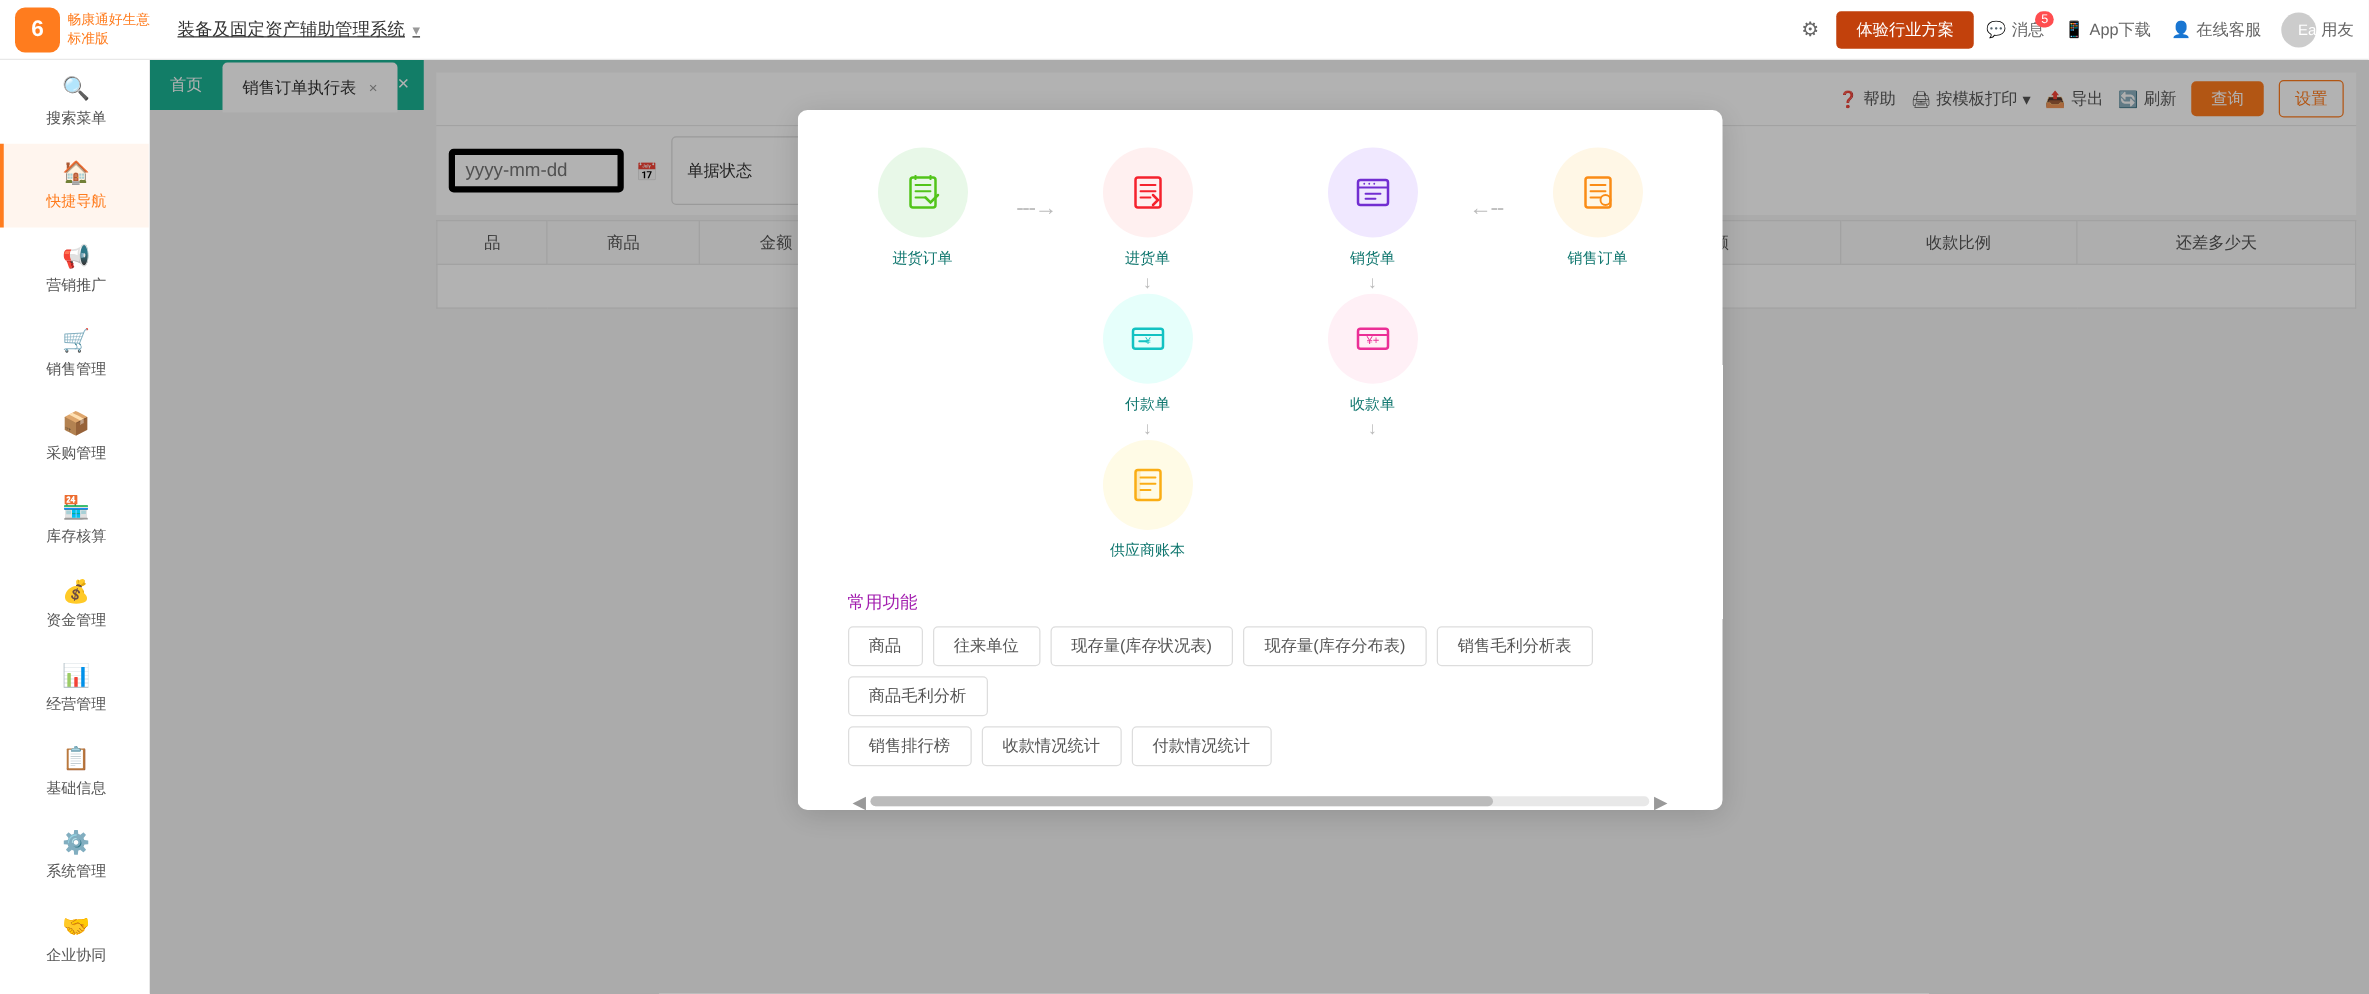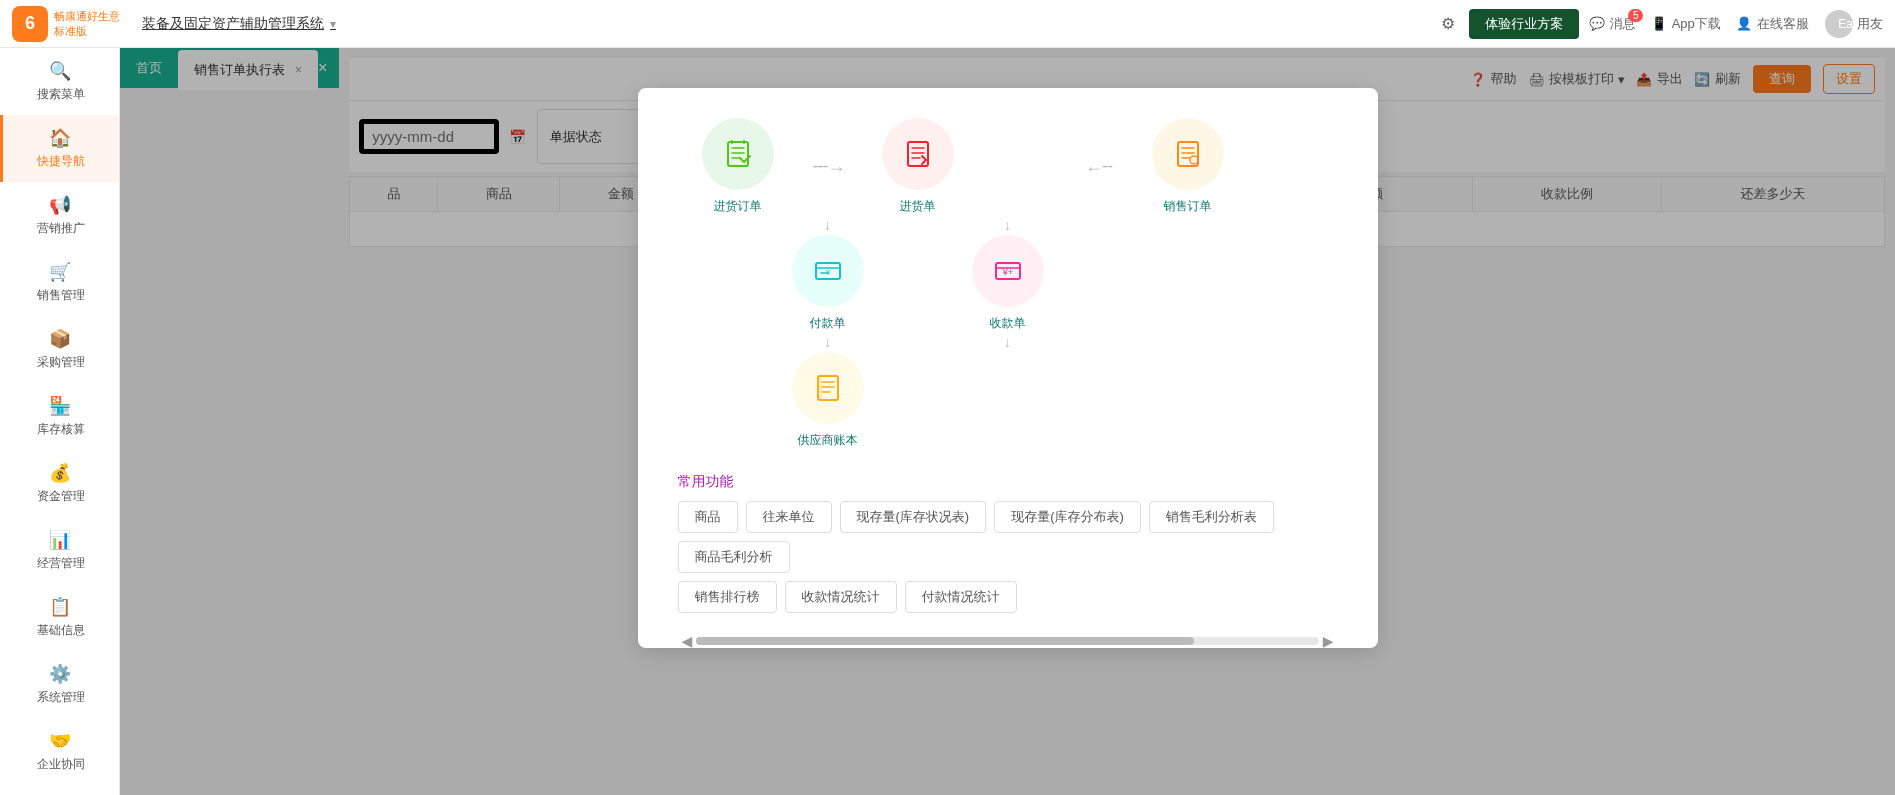--- a/index.html
+++ b/index.html
@@ -15,21 +15,21 @@
       padding: 0 12px; gap: 10px;
     }
     .logo-area { display: flex; align-items: center; gap: 6px; width: 120px; }
     .logo-icon { width: 36px; height: 36px; background: #ff7c1e; border-radius: 8px; display: flex; align-items: center; justify-content: center; color: #fff; font-size: 18px; font-weight: bold; }
     .logo-text { font-size: 11px; color: #ff7c1e; line-height: 1.3; }
     .system-title { display: flex; align-items: center; gap: 6px; flex: 1; color: #333; font-size: 14px; text-decoration: underline; }
     .system-title-text { font-weight: 500; }
     .title-dropdown { color: #999; font-size: 12px; cursor: pointer; }
     .gear-btn { color: #666; font-size: 16px; cursor: pointer; padding: 4px; }
     .trial-btn {
-      background: #14532d; color: #fff; border: none; border-radius: 4px;
+      background: #c2410c; color: #fff; border: none; border-radius: 4px;
       padding: 6px 16px; font-size: 13px; cursor: pointer;
     }
     .header-right { display: flex; align-items: center; gap: 16px; margin-left: auto; }
     .header-action { display: flex; align-items: center; gap: 4px; color: #666; font-size: 13px; cursor: pointer; position: relative; }
     .badge { background: #ff4d4f; color: #fff; border-radius: 10px; font-size: 10px; padding: 1px 5px; position: absolute; top: -6px; right: -8px; }
     .user-avatar { width: 28px; height: 28px; background: #ccc; border-radius: 50%; display: flex; align-items: center; justify-content: flex-end; color: #fff; font-size: 12px; }
 
     
     .content-area { display: flex; flex: 1; overflow: hidden; }
 
@@ -345,20 +345,31 @@
                       <rect x="6" y="4" width="20" height="24" rx="2" fill="none" stroke="#f5222d" stroke-width="2"></rect>
                       <path d="M10 10h12M10 15h12M10 20h8" stroke="#f5222d" stroke-width="1.5" stroke-linecap="round"></path>
                       <path d="M20 18l4 4-4 4" stroke="#f5222d" stroke-width="2" stroke-linecap="round"></path>
                     </svg>
                 </div>
                 <span class="flow-label">进货单</span>
               </div>
 
               <div style="color:transparent;">→</div>
 
+              <div class="flow-node">
+                <div class="flow-circle purple">
+                  <svg width="32" height="32" viewBox="0 0 32 32" fill="none">
+                      <rect x="4" y="6" width="24" height="20" rx="2" fill="none" stroke="#722ed1" stroke-width="2"></rect>
+                      <path d="M4 12h24" stroke="#722ed1" stroke-width="1.5"></path>
+                      <path d="M9 9h0.01M13 9h0.01M17 9h0.01" stroke="#722ed1" stroke-width="1.5" stroke-linecap="round"></path>
+                      <path d="M10 17h12M10 21h8" stroke="#722ed1" stroke-width="1.5" stroke-linecap="round"></path>
+                    </svg>
+                </div>
+                <span class="flow-label">销货单</span>
+              </div>
 
               <div style="color:#bbb; font-size:18px; letter-spacing: -3px;">← - -</div>
 
               <div class="flow-node">
                 <div class="flow-circle orange">
                   <svg width="32" height="32" viewBox="0 0 32 32" fill="none">
                       <rect x="6" y="4" width="20" height="24" rx="2" fill="none" stroke="#fa8c16" stroke-width="2"></rect>
                       <path d="M10 10h12M10 15h12M10 20h8" stroke="#fa8c16" stroke-width="1.5" stroke-linecap="round"></path>
                       <circle cx="22" cy="22" r="4" fill="none" stroke="#fa8c16" stroke-width="1.5"></circle>
                     </svg>

